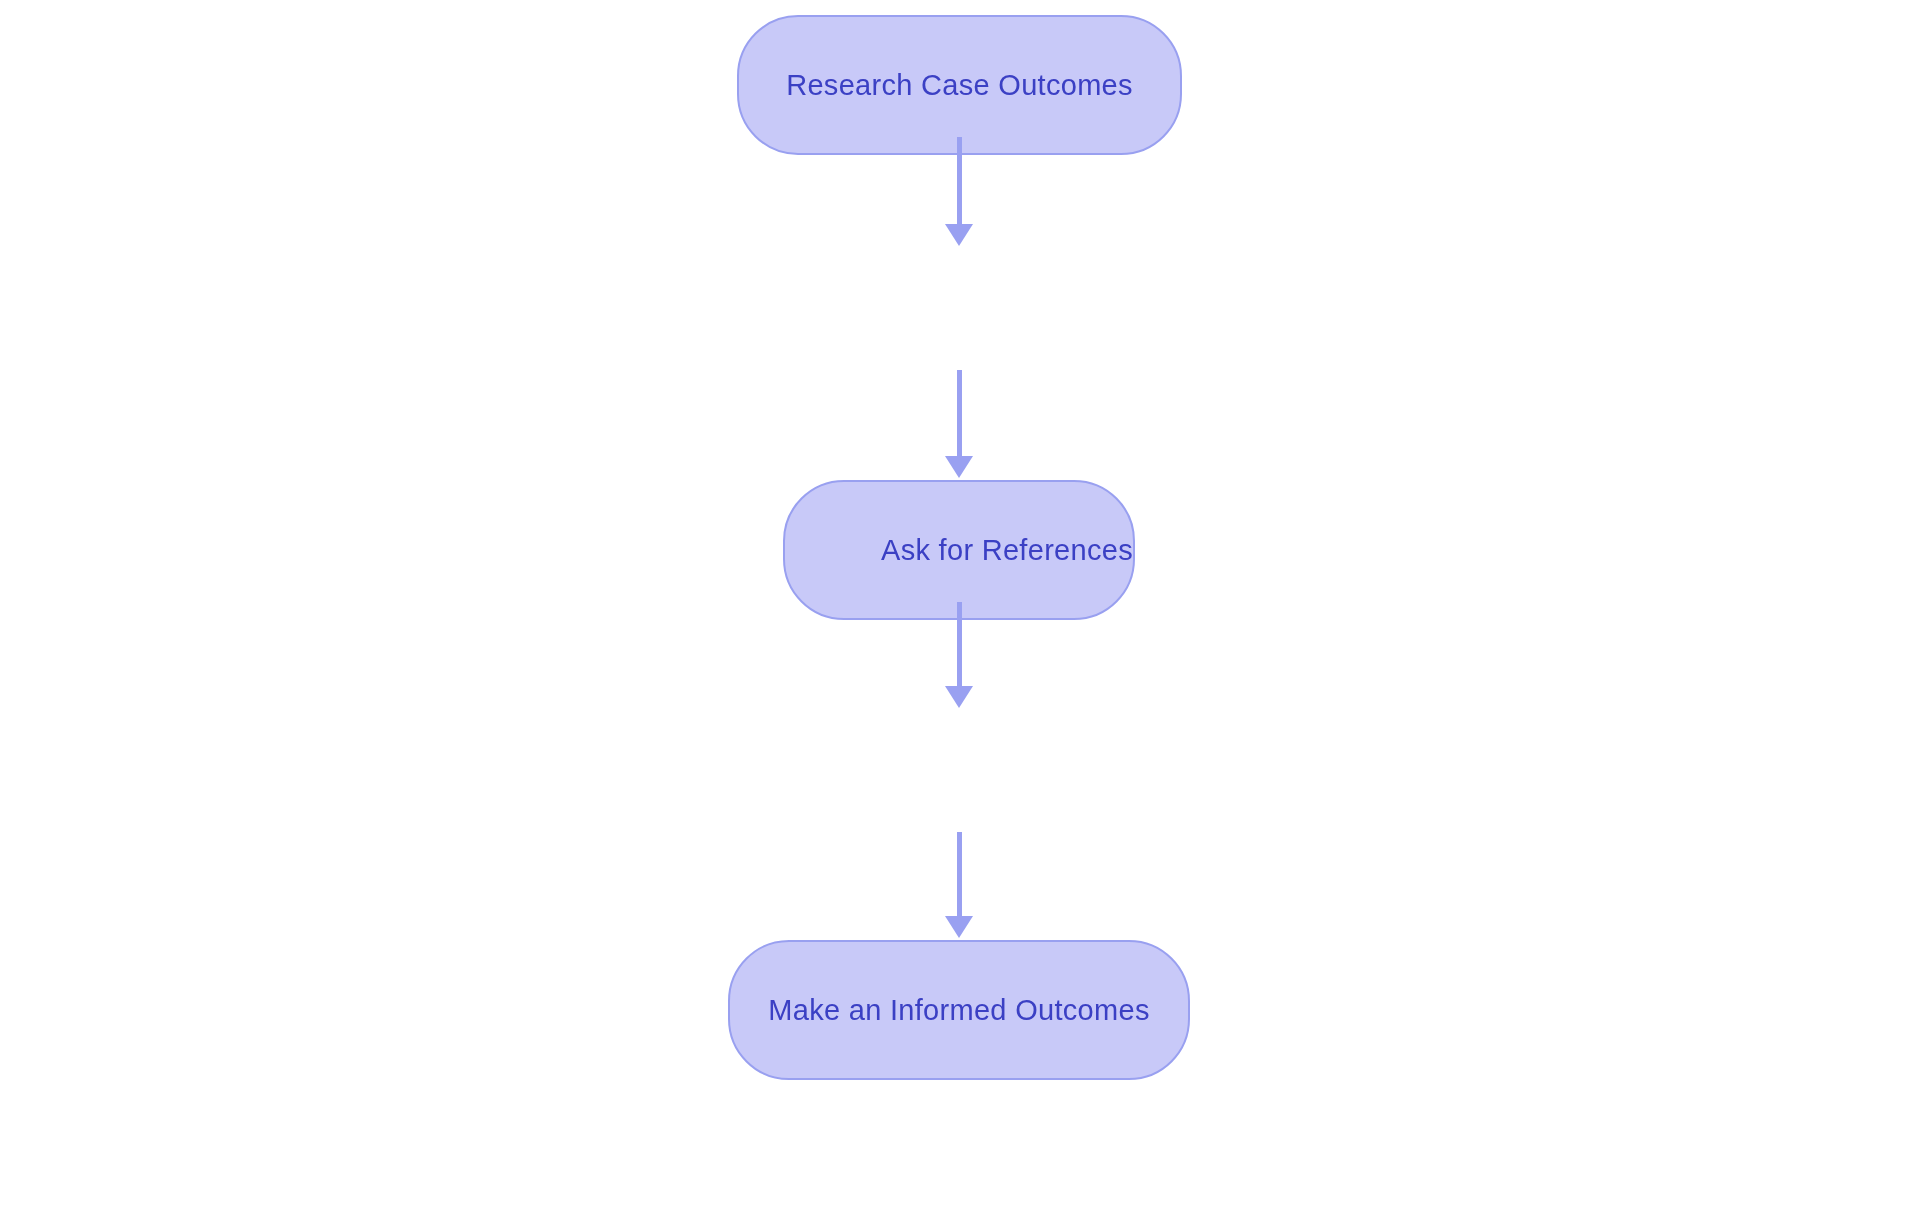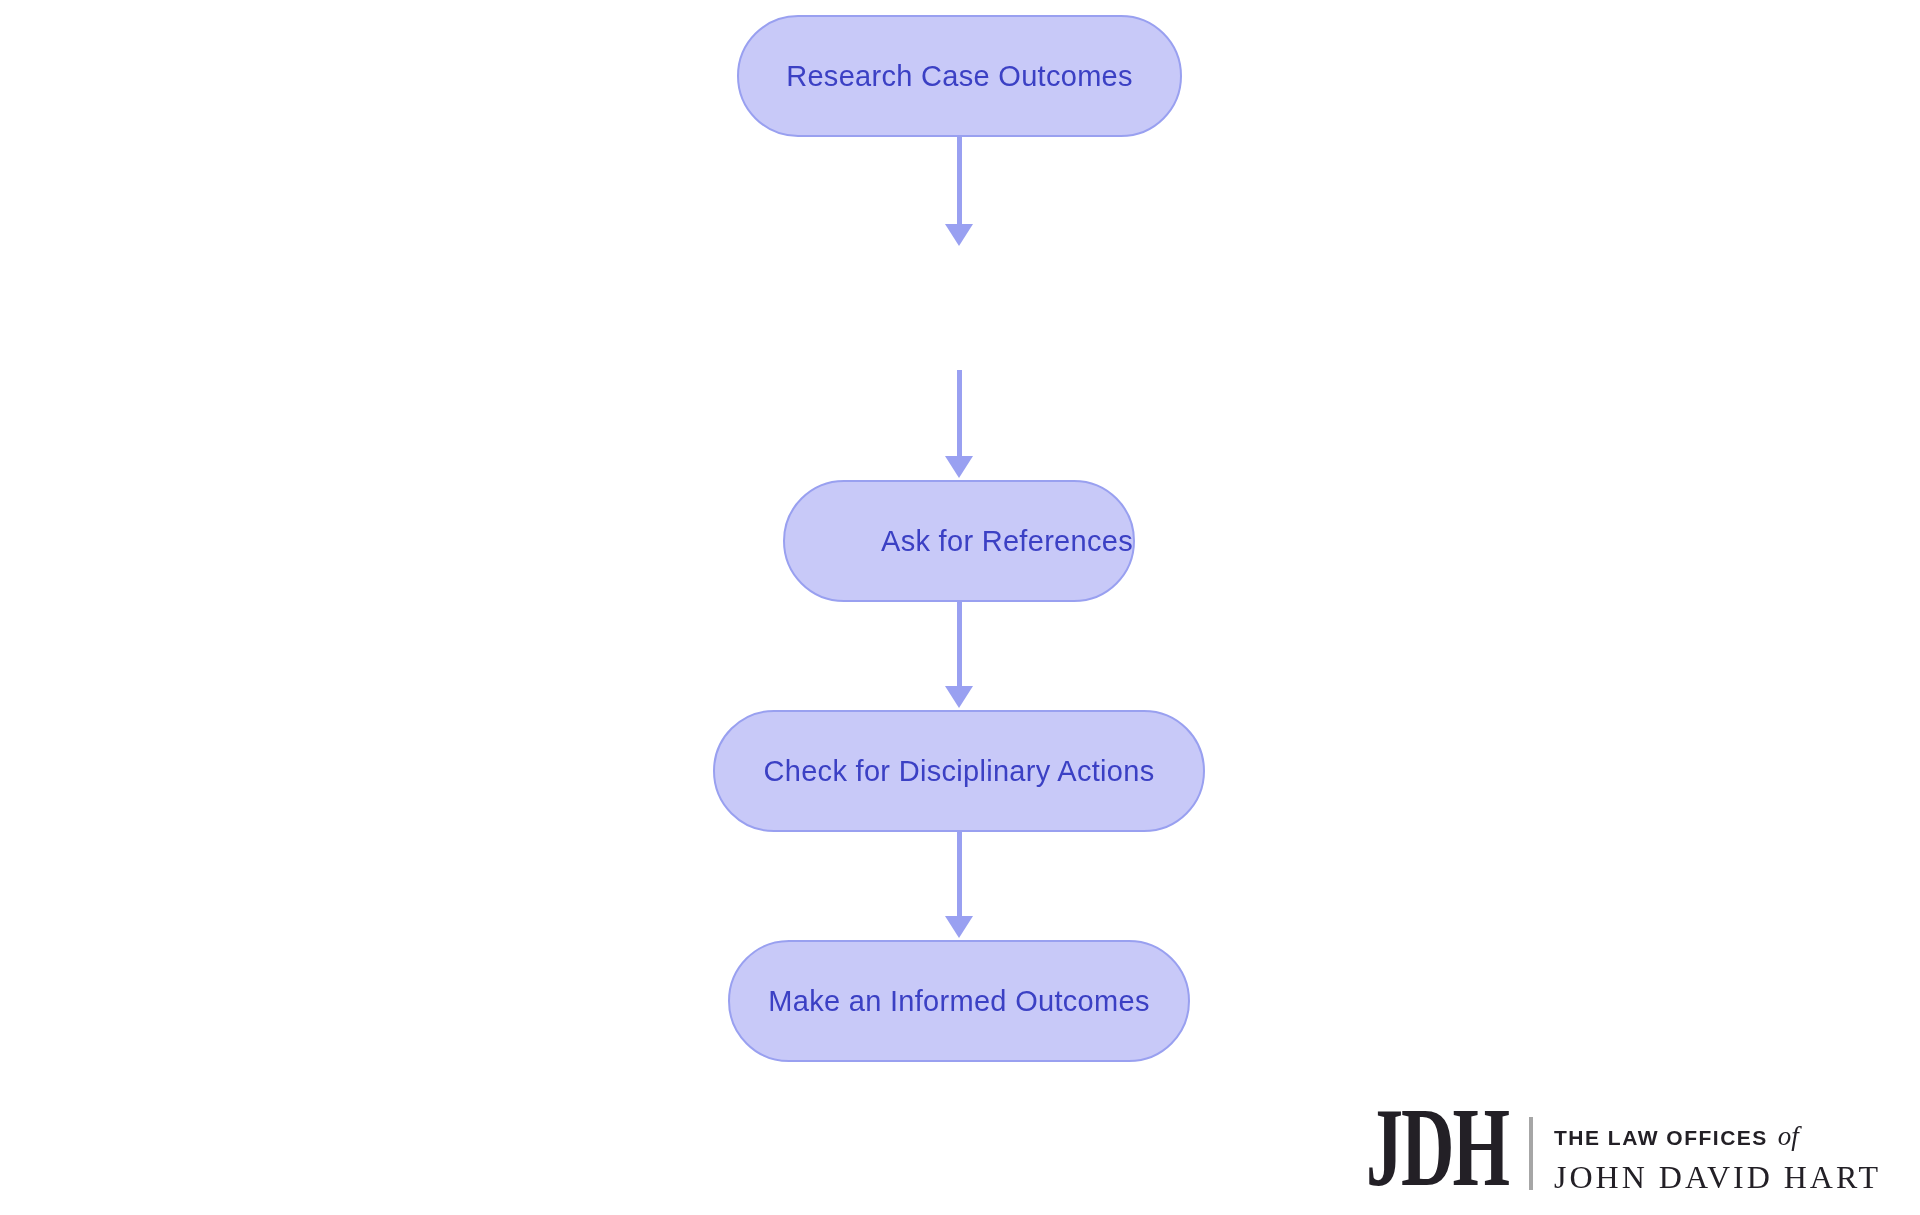--- a/index.html
+++ b/index.html
@@ -11,21 +11,21 @@
     --logo-dark: #232026;
     --logo-divider: #a6a6a6;
   }
   * { margin:0; padding:0; box-sizing:border-box; }
   html,body { width:1920px; height:1215px; background:var(--background); overflow:hidden; }
   .canvas { position:relative; width:1920px; height:1215px; font-family:"Liberation Sans", sans-serif; }
 
   
   .node {
     position:absolute;
-    height:122px;
+    height:140px;
     background:var(--node-fill);
     border:2px solid var(--node-border);
     border-radius:61px;
     display:flex;
     align-items:center;
     justify-content:center;
   }
   .node-label {
     color:var(--node-text);
     font-size:29px;
@@ -118,34 +118,21 @@
 
 
   <div class="arrow a2"></div>
 
   <div class="node n3">
     <span class="node-label">Ask for References</span>
   </div>
 
   <div class="arrow a3"></div>
 
-  <div class="node n4">
-    <span class="node-label">Check for Disciplinary Actions</span>
-  </div>
 
   <div class="arrow a4"></div>
 
   <div class="node n5">
     <span class="node-label">Make an Informed Outcomes</span>
   </div>
 
-  <div class="logo">
-    <div class="monogram">JDH</div>
-    <div class="logo-divider"></div>
-    <div class="logo-text">
-      <div class="tagline">
-        <span>THE LAW OFFICES</span><span class="of">of</span>
-      </div>
-      <div class="firm-name">JOHN DAVID HART</div>
-    </div>
-  </div>
 
 </div>
 
 </body></html>

